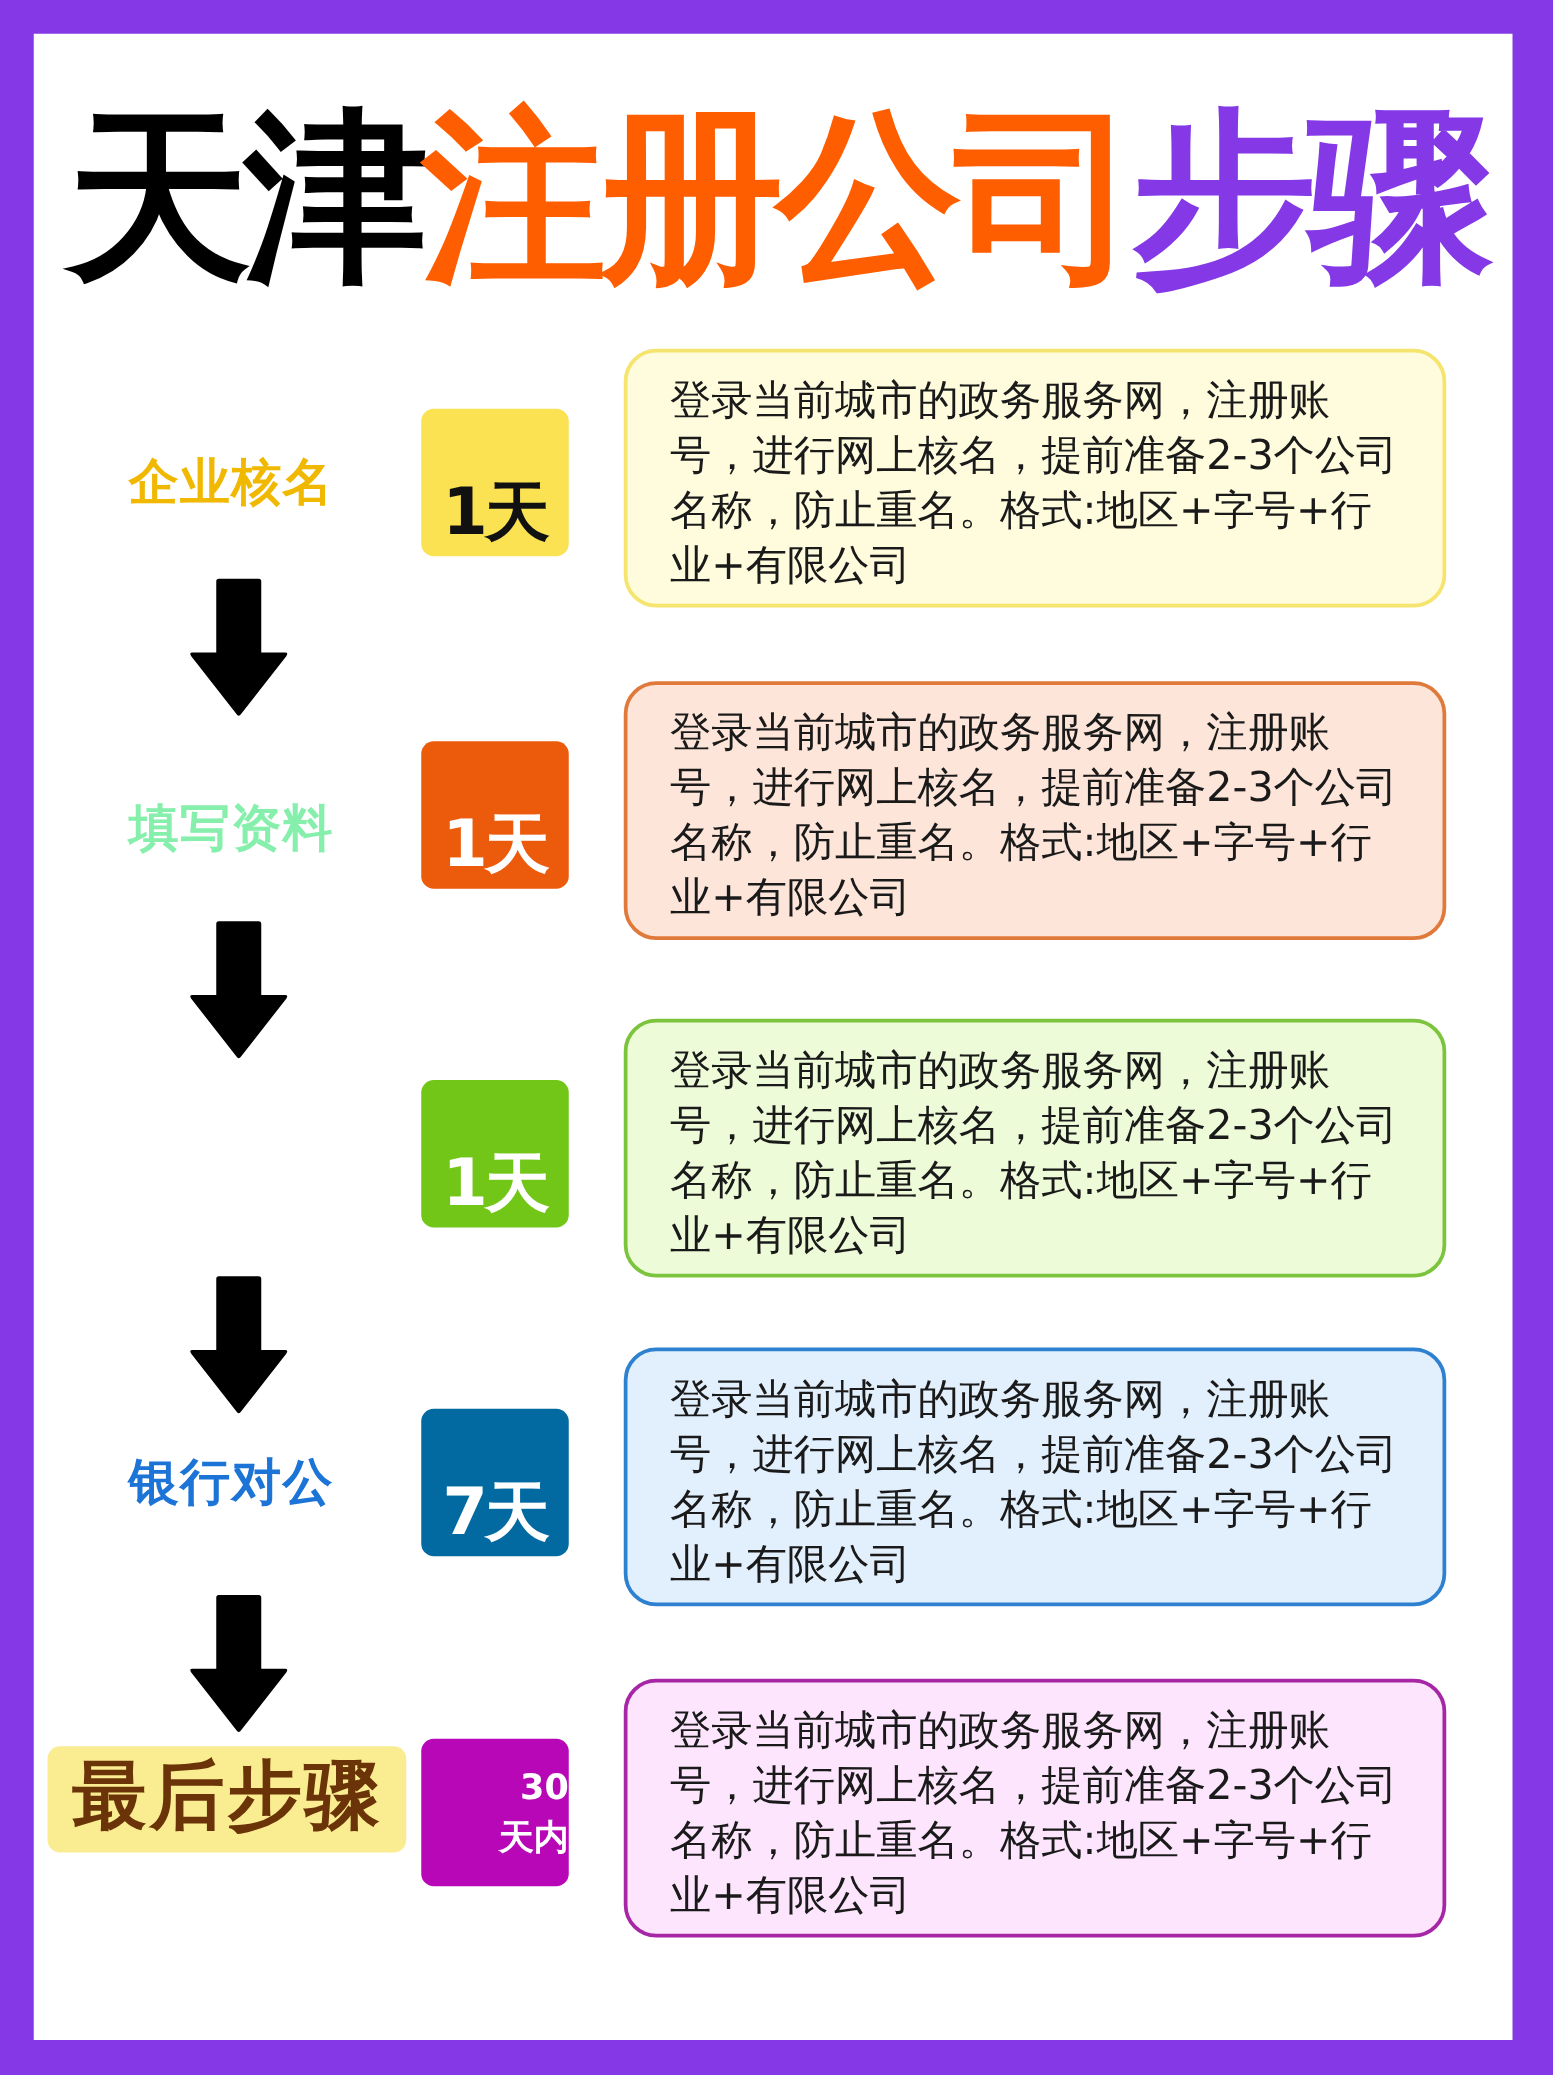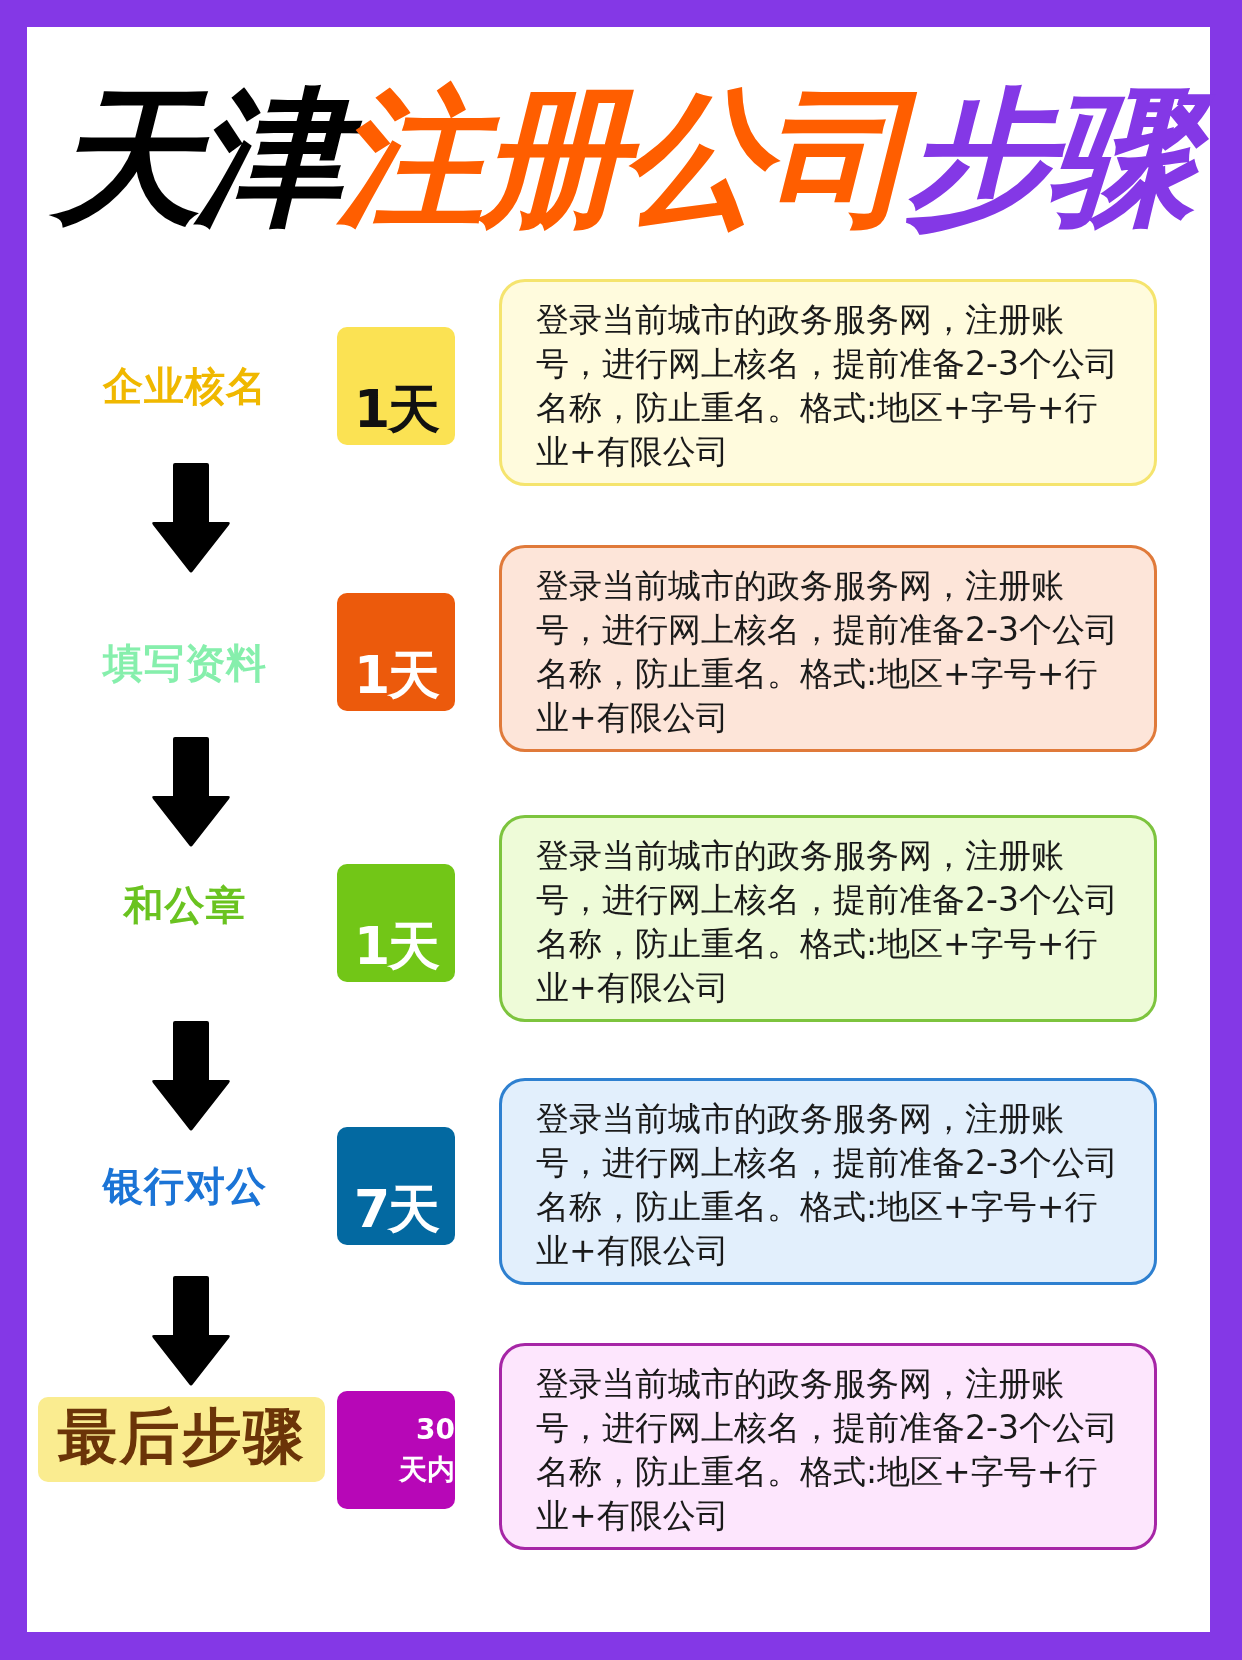--- a/index.html
+++ b/index.html
@@ -20,21 +20,21 @@
     position: absolute;
     left: 0; top: 78px;
     width: 1242px;
     text-align: center;
     font-size: 148px;
     font-weight: bold;
     letter-spacing: -6px;
     line-height: 160px;
     white-space: nowrap;
   }
-  .title span { font-weight: bold; font-style: italic; }
+  .title span { font-weight: bold; }
   .step-label {
     position: absolute;
     font-weight: bold;
     font-size: 40px;
     line-height: 58px;
     text-align: center;
     width: 290px;
     left: 40px;
     letter-spacing: 1px;
   }
@@ -110,21 +110,20 @@
 </div>
 <div class="textbox" style="top:545px;height:207px;background:#fde5d9;border-color:#e07a3a;">
   <span>登录当前城市的政务服务网，注册账号，进行网上核名，提前准备2-3个公司名称，防止重名。格式:地区+字号+行业+有限公司</span>
 </div>
 
 <svg class="arrow" style="top:736px;" viewBox="0 0 80 112">
   <path d="M22 3 Q22 1 24 1 L56 1 Q58 1 58 3 L58 60 L77 60 Q80 60 78 63 L42 109 Q40 112 38 109 L2 63 Q0 60 3 60 L22 60 Z" fill="#000000"></path>
 </svg>
 
 <div class="step-label" style="top:876px;color:#6ac320;">
-  <div>和公章</div>
 </div>
 <div class="badge" style="top:864px;background:#72c617;color:#ffffff;">
   <span>1天</span>
 </div>
 <div class="textbox" style="top:815px;height:207px;background:#eefbd8;border-color:#7dc43e;">
   <span>登录当前城市的政务服务网，注册账号，进行网上核名，提前准备2-3个公司名称，防止重名。格式:地区+字号+行业+有限公司</span>
 </div>
 
 <svg class="arrow" style="top:1020px;" viewBox="0 0 80 112">
   <path d="M22 3 Q22 1 24 1 L56 1 Q58 1 58 3 L58 60 L77 60 Q80 60 78 63 L42 109 Q40 112 38 109 L2 63 Q0 60 3 60 L22 60 Z" fill="#000000"></path>

